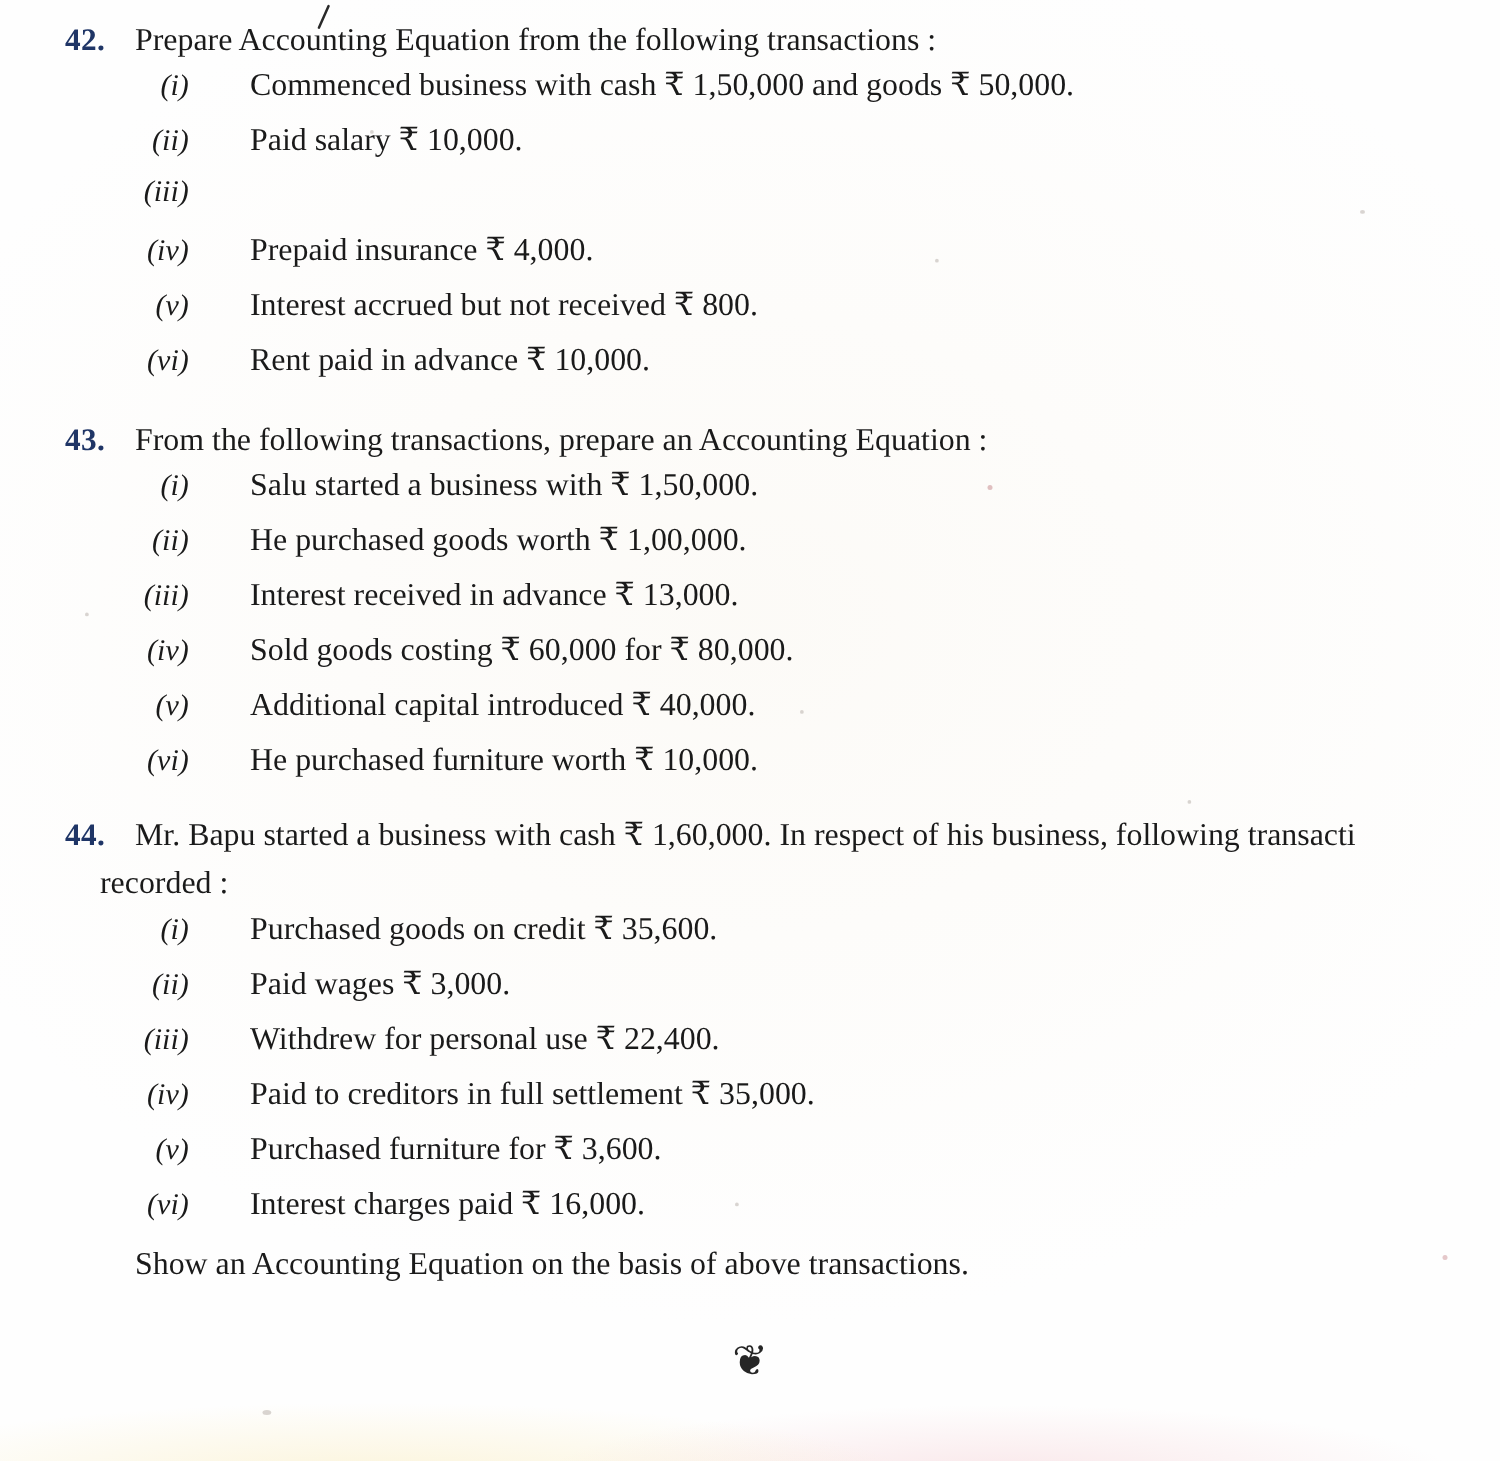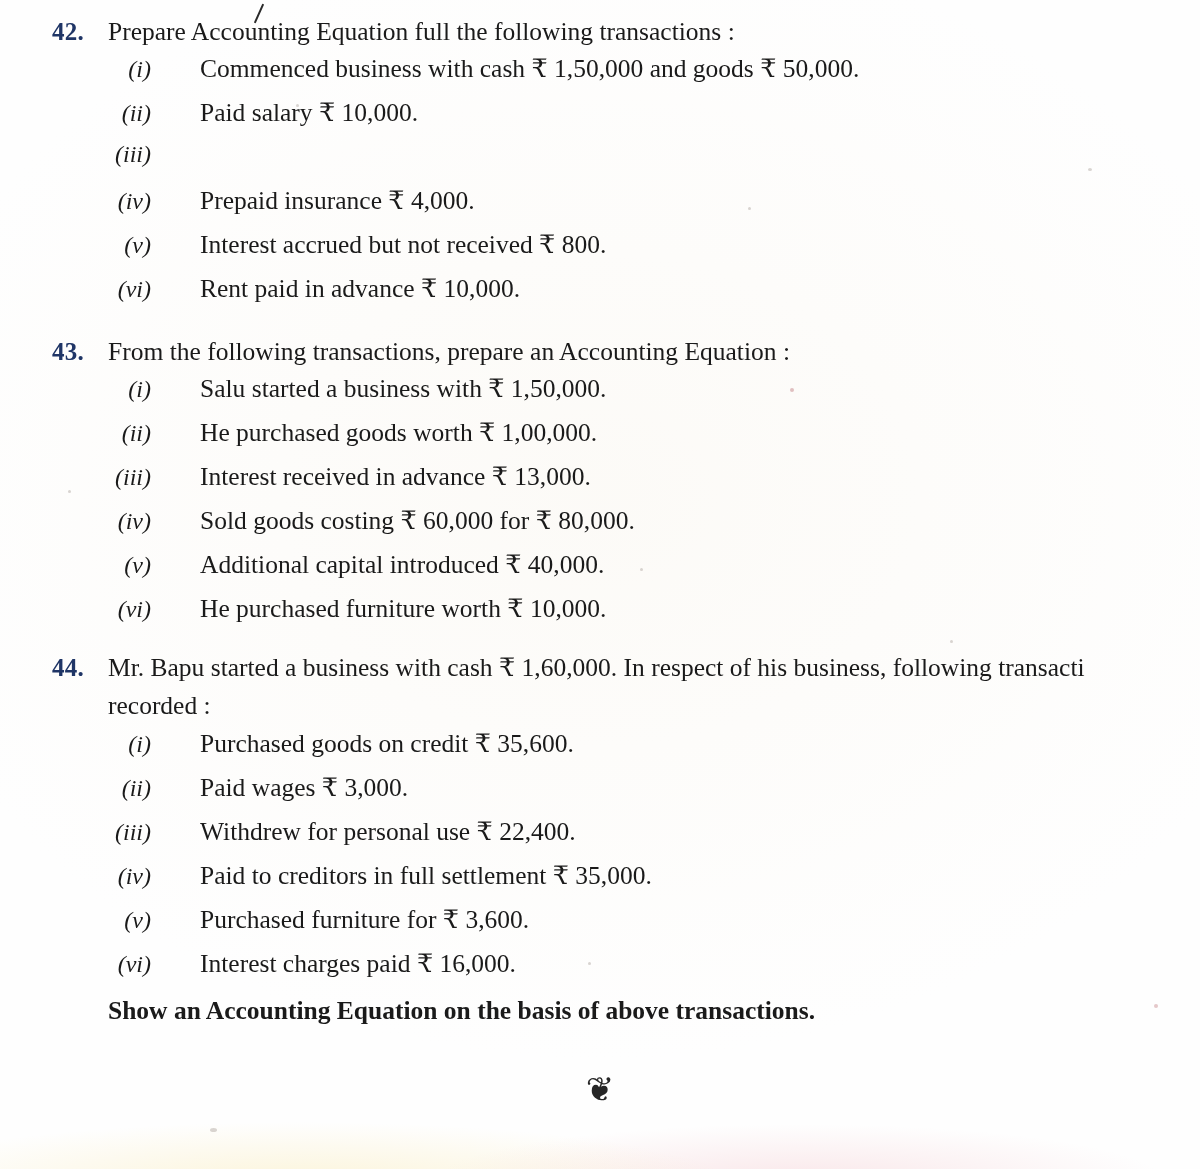--- a/index.html
+++ b/index.html
@@ -54,21 +54,21 @@
     color: #1f3566;
     letter-spacing: .3px;
   }
   .q-title {
     flex: 1 1 auto;
     font-size: 25.5px;
     line-height: 1.28;
     white-space: nowrap;
   }
   .q-cont {
-    padding-left: 108px;
+    padding-left: 80px;
     font-size: 25.5px;
     line-height: 1.28;
   }
 
   .items {
     margin-top: 4px;
     padding-left: 0;
   }
   .item-row {
     display: flex;
@@ -87,21 +87,20 @@
   .item-txt {
     flex: 1 1 auto;
     font-size: 25.5px;
     white-space: nowrap;
     margin-left: 40px;
   }
 
   .closing {
     padding-left: 108px;
     font-size: 25.5px;
-    font-weight: bold;
   }
 
   .ornament {
     position: absolute;
     left: 0;
     width: 1200px;
     text-align: center;
     font-size: 34px;
     line-height: 1;
     color: #262626;
@@ -135,21 +134,21 @@
   <div class="speck" style="left:790px;  top:388px; width:4px;  height:4px; background:#c98e92;"></div>
   <div class="speck" style="left:950px;  top:640px; width:3px;  height:3px;"></div>
   <div class="speck" style="left:640px;  top:568px; width:3px;  height:3px;"></div>
   <div class="speck" style="left:588px;  top:962px; width:3px;  height:3px;"></div>
   <div class="speck" style="left:1154px; top:1004px; width:4px; height:4px; background:#cf9a9e;"></div>
   <div class="speck" style="left:210px;  top:1128px; width:7px; height:4px;"></div>
 
   <div class="q-block" style="top:16px;">
     <div class="q-head">
       <span class="q-num">42.</span>
-      <span class="q-title">Prepare Accounting Equation full the following transactions :</span>
+      <span class="q-title">Prepare Accounting Equation from the following transactions :</span>
     </div>
     <div class="items">
       <div class="item-row">
         <span class="item-rn">(i)</span>
         <span class="item-txt">Commenced business with cash ₹ 1,50,000 and goods ₹ 50,000.</span>
       </div>
       <div class="item-row">
         <span class="item-rn">(ii)</span>
         <span class="item-txt">Paid salary ₹ 10,000.</span>
       </div>

